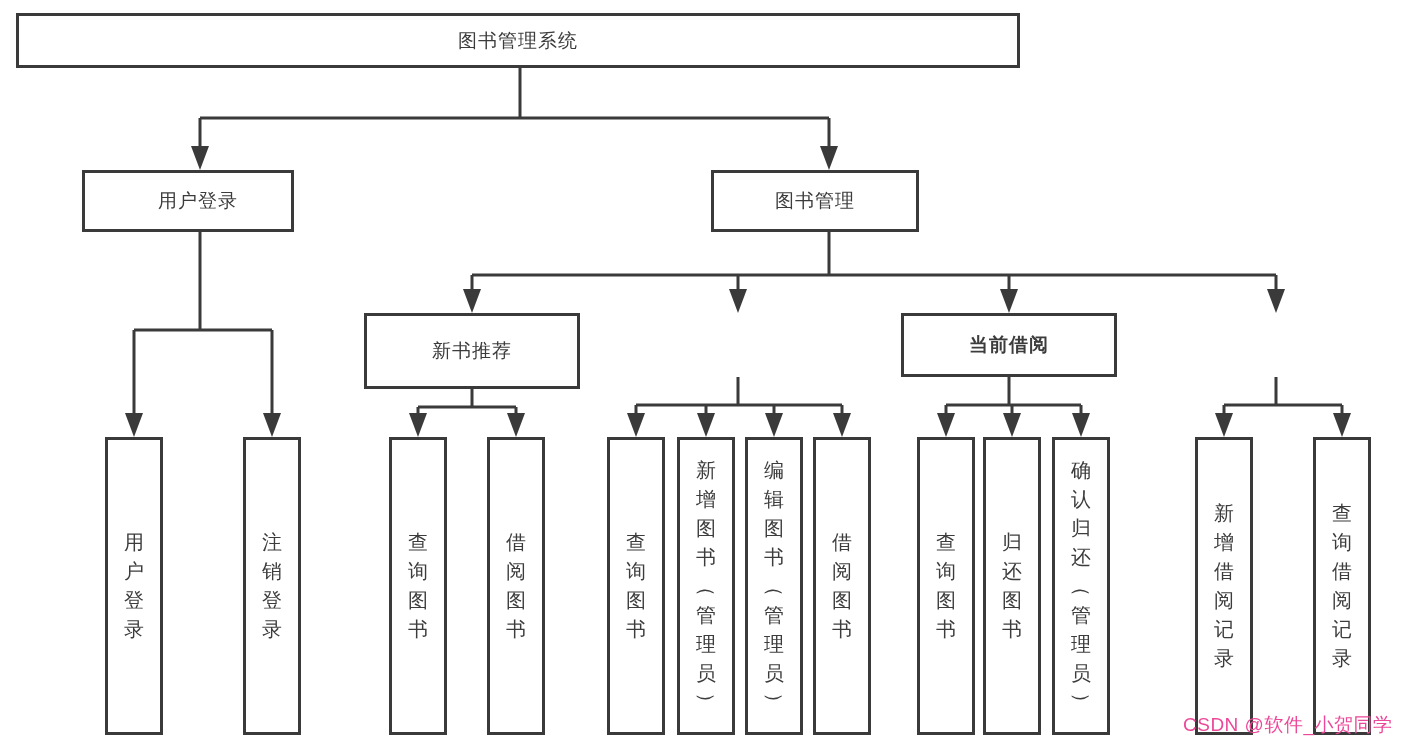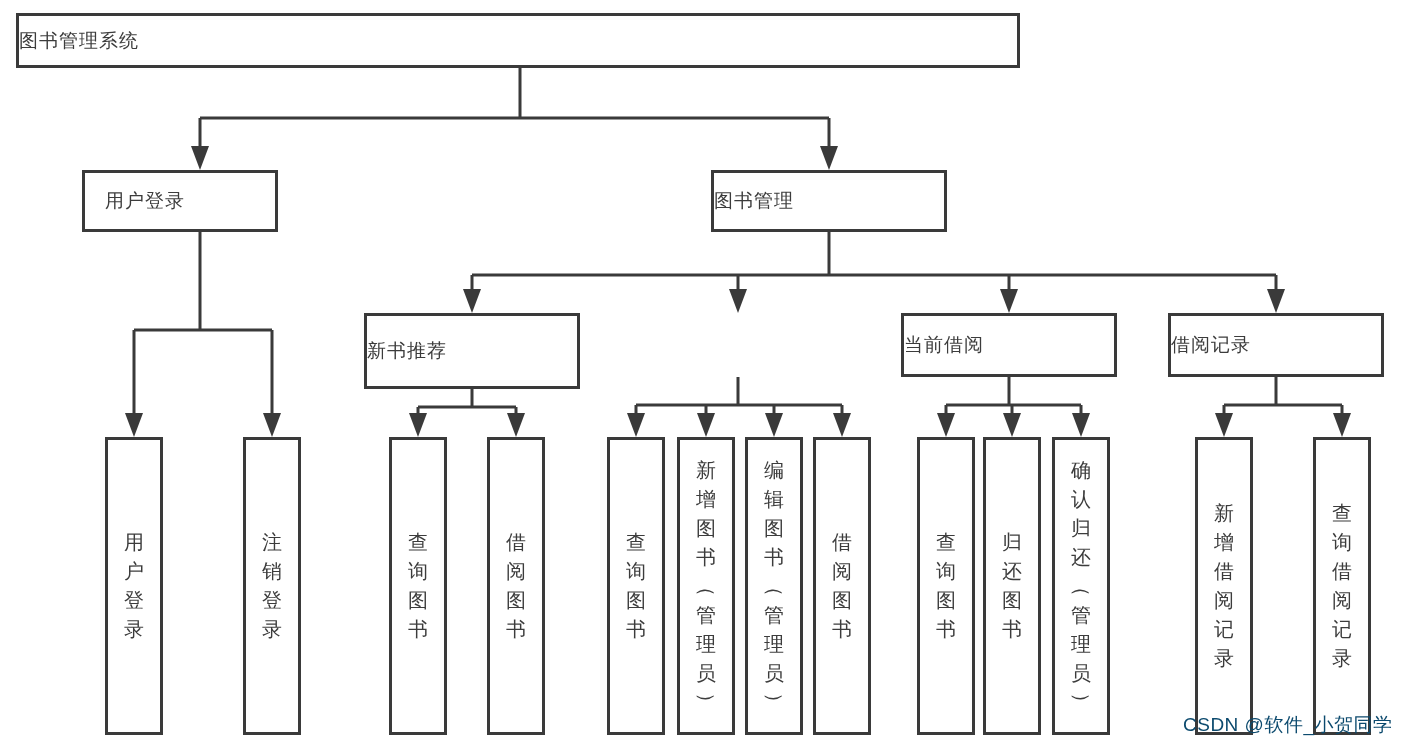--- a/index.html
+++ b/index.html
@@ -4,35 +4,35 @@
 <style>
   html,body { margin:0; padding:0; background:#ffffff; }
   .stage {
     position:relative; width:1405px; height:747px; background:#ffffff;
     font-family:"Liberation Sans", sans-serif; overflow:hidden;
   }
   svg.connectors { position:absolute; left:0; top:0; z-index:1; }
   .hbox {
     position:absolute; z-index:2; background:#ffffff;
     border:3px solid #3a3a3a; box-sizing:border-box;
-    display:flex; align-items:center; 
+    display:flex; align-items:center; justify-content:center;
   }
   .hbox .label { font-size:19px; color:#3c3c3c; letter-spacing:1px; white-space:nowrap; }
   .vbox {
     position:absolute; z-index:2; background:#ffffff;
     border:3px solid #3a3a3a; box-sizing:border-box;
     width:58px; height:298px; top:437px;
     display:flex; align-items:center; justify-content:center;
   }
   .vlabel { display:flex; flex-direction:column; align-items:center; color:#3c3c3c; }
   .vchar { display:block; height:29px; line-height:29px; font-size:20px; text-align:center; }
   .vchar.rot { transform:rotate(90deg); }
   .watermark {
     position:absolute; left:1183px; top:712px; z-index:5;
-    font-size:19px; color:#0c4a6e; letter-spacing:0.5px; white-space:nowrap;
+    font-size:19px; color:#ec4899; letter-spacing:0.5px; white-space:nowrap;
   }
 </style>
 </head>
 <body>
 
 <div class="stage">
 
   <svg class="connectors" width="1405" height="747" viewBox="0 0 1405 747">
     <defs>
       <polygon id="arrowhead" points="-9,-24 9,-24 0,0" fill="#3a3a3a"></polygon>
@@ -73,35 +73,32 @@
       <use href="#arrowhead" x="1081" y="437"></use>
       <use href="#arrowhead" x="1224" y="437"></use>
       <use href="#arrowhead" x="1342" y="437"></use>
     </g>
   </svg>
 
   <div class="hbox" style="left:16px; top:13px; width:1004px; height:55px;">
     <span class="label">图书管理系统</span>
   </div>
 
-  <div class="hbox" style="left:82px; top:170px; width:196px; height:62px;padding-left:20px;">
+  <div class="hbox" style="left:82px; top:170px; width:212px; height:62px;padding-left:20px;">
     <span class="label">用户登录</span>
   </div>
-  <div class="hbox" style="left:711px; top:170px; width:236px; height:62px;">
+  <div class="hbox" style="left:711px; top:170px; width:208px; height:62px;">
     <span class="label">图书管理</span>
   </div>
 
   <div class="hbox" style="left:364px; top:313px; width:216px; height:76px;">
     <span class="label">新书推荐</span>
   </div>
-  <div class="hbox" style="left:901px; top:313px; width:216px; height:64px;">
+  <div class="hbox" style="left:901px; top:313px; width:216px; height:64px;font-weight:bold;">
     <span class="label">当前借阅</span>
-  </div>
-  <div class="hbox" style="left:1168px; top:313px; width:216px; height:64px;">
-    <span class="label">借阅记录</span>
   </div>
 
   <div class="vbox" style="left:105px;">
     <span class="vlabel">
         <span class="vchar">用</span>
         <span class="vchar">户</span>
         <span class="vchar">登</span>
         <span class="vchar">录</span>
       </span>
   </div>

